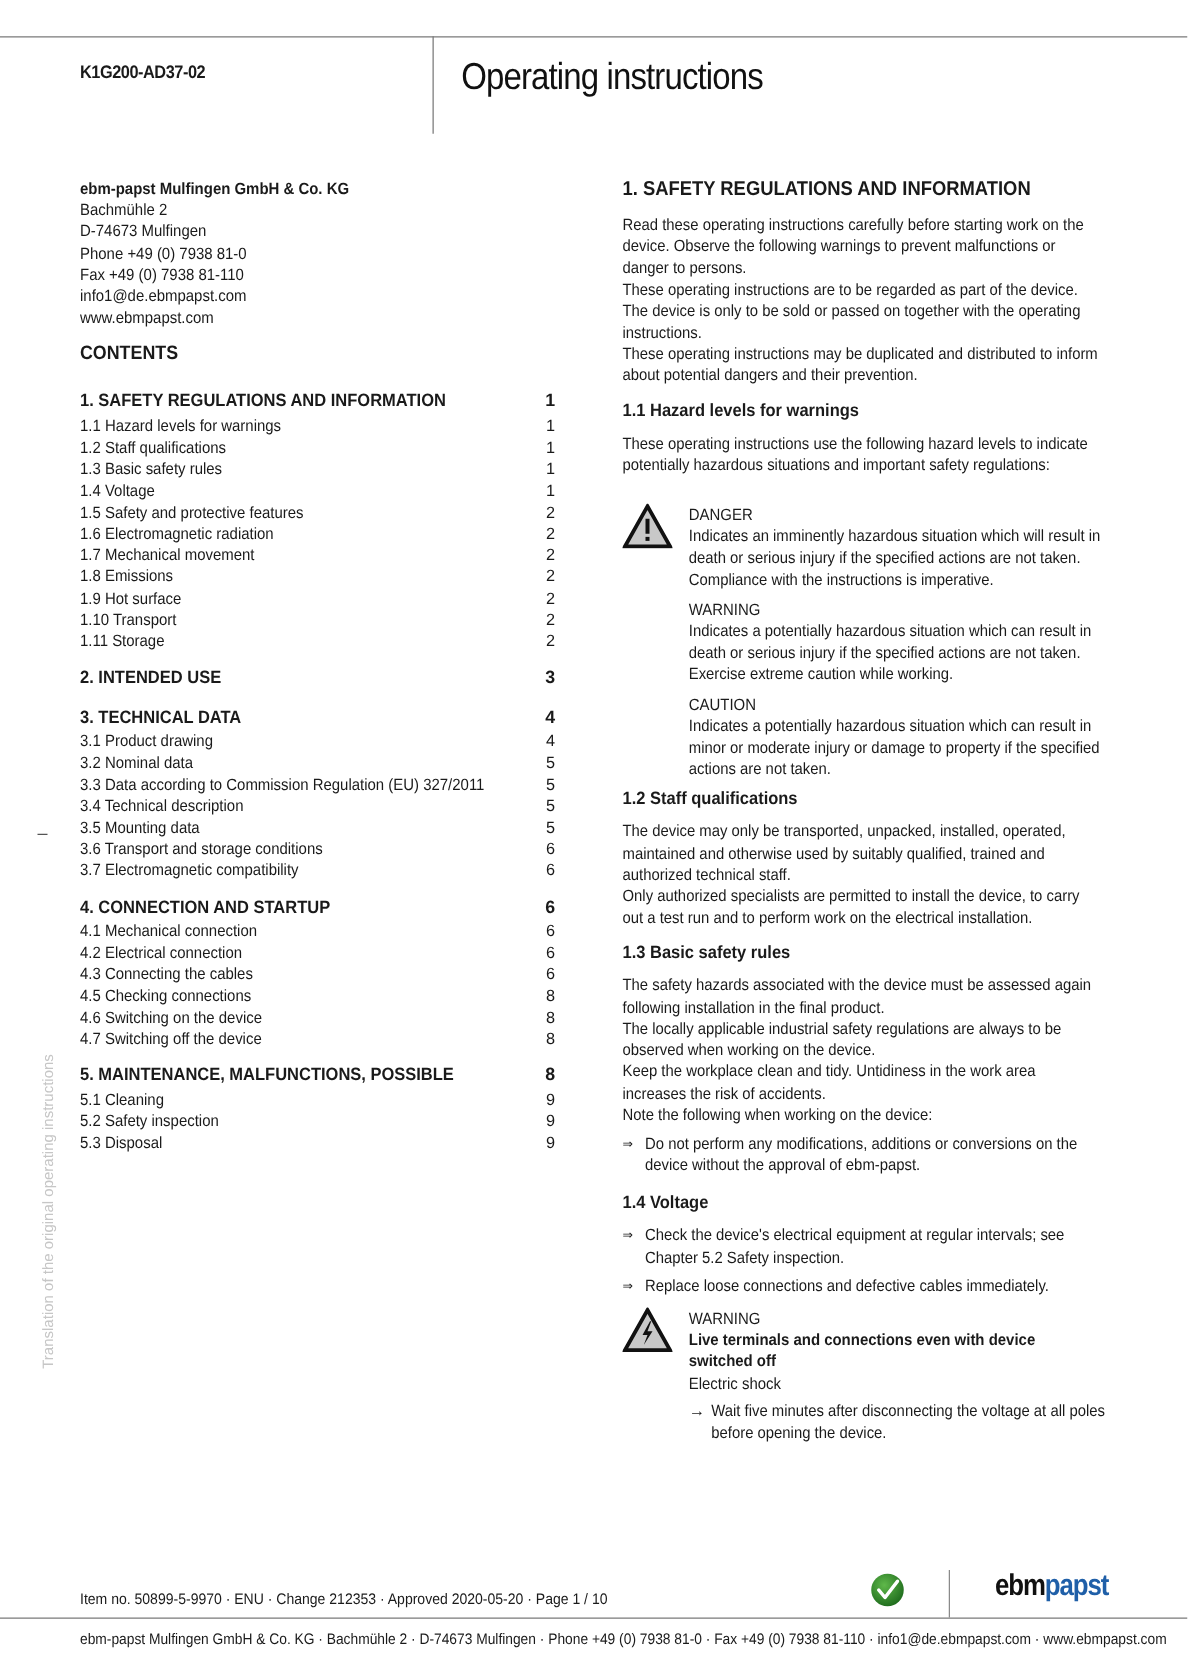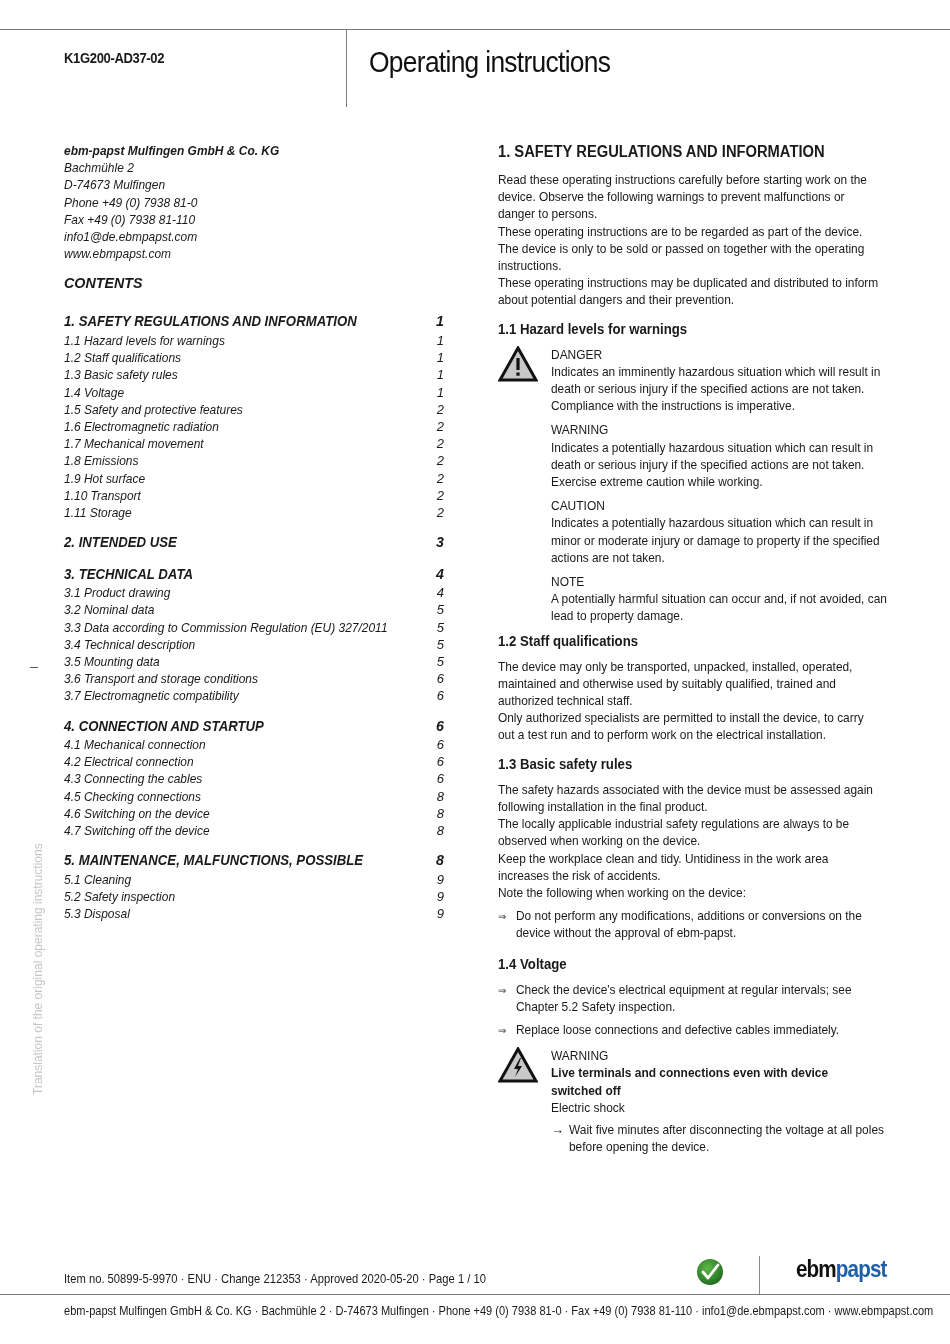--- a/index.html
+++ b/index.html
@@ -18,21 +18,21 @@
       transform: scaleX(0.9); transform-origin: left top;
     }
     .doc-title {
       position: absolute; left: 369px; top: 45px;
       font-size: 30px; letter-spacing: -0.8px;
       transform: scaleX(0.88); transform-origin: left top;
       color: #111;
     }
 
     
-    .left { position: absolute; left: 64px; top: 142px; width: 380px; font-style: italic; }
+    .left { position: absolute; left: 64px; top: 142px; width: 380px; }
     .addr-line { font-size: 13px; line-height: 17.2px; white-space: nowrap; transform: scaleX(0.92); transform-origin: left top; }
     .addr-line.bold { font-weight: bold; }
     .contents-heading {
       font-weight: bold; font-size: 15.5px; margin-top: 12px; margin-bottom: 20px;
       transform: scaleX(0.92); transform-origin: left top;
     }
     .toc-section { margin-bottom: 12px; }
     .toc-row { position: relative; display: flex; justify-content: space-between; line-height: 17.2px; font-size: 13px; }
     .toc-row .lbl { white-space: nowrap; transform: scaleX(0.92); transform-origin: left top; display: inline-block; }
     .toc-row .pg { width: 14px; text-align: right; }
@@ -44,21 +44,21 @@
       position: absolute; left: 31px; top: 1095px;
       transform: rotate(-90deg); transform-origin: left top;
       font-size: 12px; color: #c6c6c6; white-space: nowrap;
     }
 
     
     .right { position: absolute; left: 498px; top: 142px; width: 395px; }
     .h1 { font-weight: bold; font-size: 16px; line-height: 20px; margin-bottom: 9px; transform: scaleX(0.92); transform-origin: left top; white-space: nowrap; }
     .h2 { font-weight: bold; font-size: 14.2px; line-height: 18px; margin-top: 9px; margin-bottom: 8px; transform: scaleX(0.93); transform-origin: left top; white-space: nowrap; }
     .p { font-size: 13px; line-height: 17.2px; white-space: nowrap; transform: scaleX(0.915); transform-origin: left top; }
-    .hazard { position: relative; padding-left: 53px; margin-top: 7px; }
+    .hazard { position: relative; padding-left: 53px; margin-top: 23px; }
     .hazard .icon { position: absolute; left: 0; top: 0; width: 40px; height: 36px; }
     .hz-block { margin-bottom: 7px; }
     .hz-title { font-size: 13px; line-height: 17.2px; transform: scaleX(0.92); transform-origin: left top; white-space: nowrap; }
     .hz-bold { font-weight: bold; }
     .bullet { position: relative; padding-left: 18px; margin-top: 6px; }
     .bullet .arrow { position: absolute; left: 0; top: 1px; font-size: 10px; line-height: 17.2px; }
     .arrow-item { position: relative; padding-left: 18px; margin-top: 5px; }
     .arrow-item .arrow2 { position: absolute; left: 0; top: 0; font-size: 13px; line-height: 17.2px; }
 
     
@@ -252,20 +252,24 @@
       <div class="p">device. Observe the following warnings to prevent malfunctions or</div>
       <div class="p">danger to persons.</div>
       <div class="p">These operating instructions are to be regarded as part of the device.</div>
       <div class="p">The device is only to be sold or passed on together with the operating</div>
       <div class="p">instructions.</div>
       <div class="p">These operating instructions may be duplicated and distributed to inform</div>
       <div class="p">about potential dangers and their prevention.</div>
     </div>
 
   <div class="h2" style="margin-top:11px">1.1 Hazard levels for warnings</div>
+  <div id="s11">
+      <div class="p">These operating instructions use the following hazard levels to indicate</div>
+      <div class="p">potentially hazardous situations and important safety regulations:</div>
+    </div>
 
   <div class="hazard">
     <svg class="icon" viewBox="0 0 40 36">
       <polygon points="20,2 38,34 2,34" fill="#c8c8c8" stroke="#111" stroke-width="3" stroke-linejoin="miter"></polygon>
       <rect x="18.4" y="12" width="3.2" height="12" fill="#111"></rect>
       <rect x="18.4" y="26.5" width="3.2" height="3.2" fill="#111"></rect>
     </svg>
     <div id="hazards">
         <div class="hz-block">
           <div class="hz-title">DANGER</div>
@@ -277,25 +281,20 @@
           <div class="hz-title">WARNING</div>
           <div class="p">Indicates a potentially hazardous situation which can result in</div>
           <div class="p">death or serious injury if the specified actions are not taken.</div>
           <div class="p">Exercise extreme caution while working.</div>
         </div>
         <div class="hz-block">
           <div class="hz-title">CAUTION</div>
           <div class="p">Indicates a potentially hazardous situation which can result in</div>
           <div class="p">minor or moderate injury or damage to property if the specified</div>
           <div class="p">actions are not taken.</div>
-        </div>
-        <div class="hz-block">
-          <div class="hz-title">NOTE</div>
-          <div class="p">A potentially harmful situation can occur and, if not avoided, can</div>
-          <div class="p">lead to property damage.</div>
         </div>
       </div>
   </div>
 
   <div class="h2" style="margin-top:4px">1.2 Staff qualifications</div>
   <div id="s12">
       <div class="p">The device may only be transported, unpacked, installed, operated,</div>
       <div class="p">maintained and otherwise used by suitably qualified, trained and</div>
       <div class="p">authorized technical staff.</div>
       <div class="p">Only authorized specialists are permitted to install the device, to carry</div>

